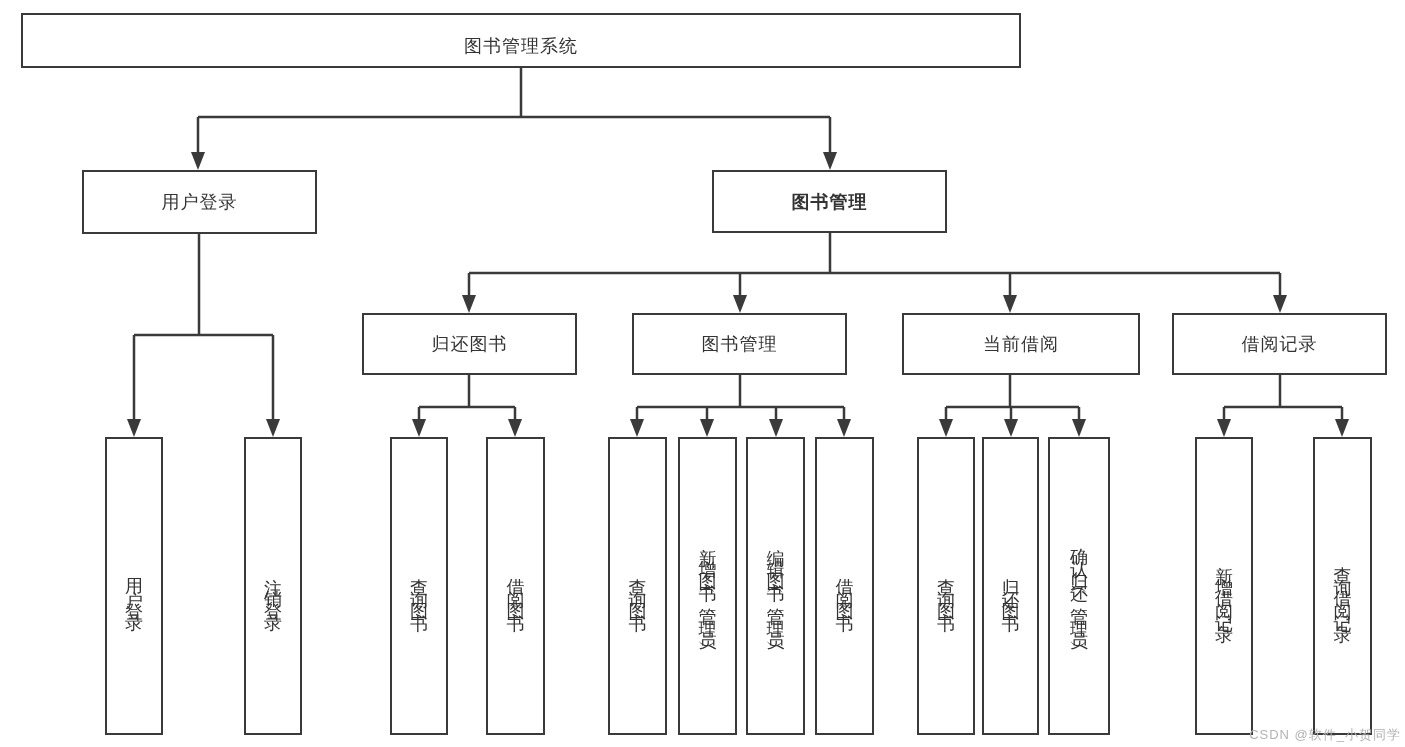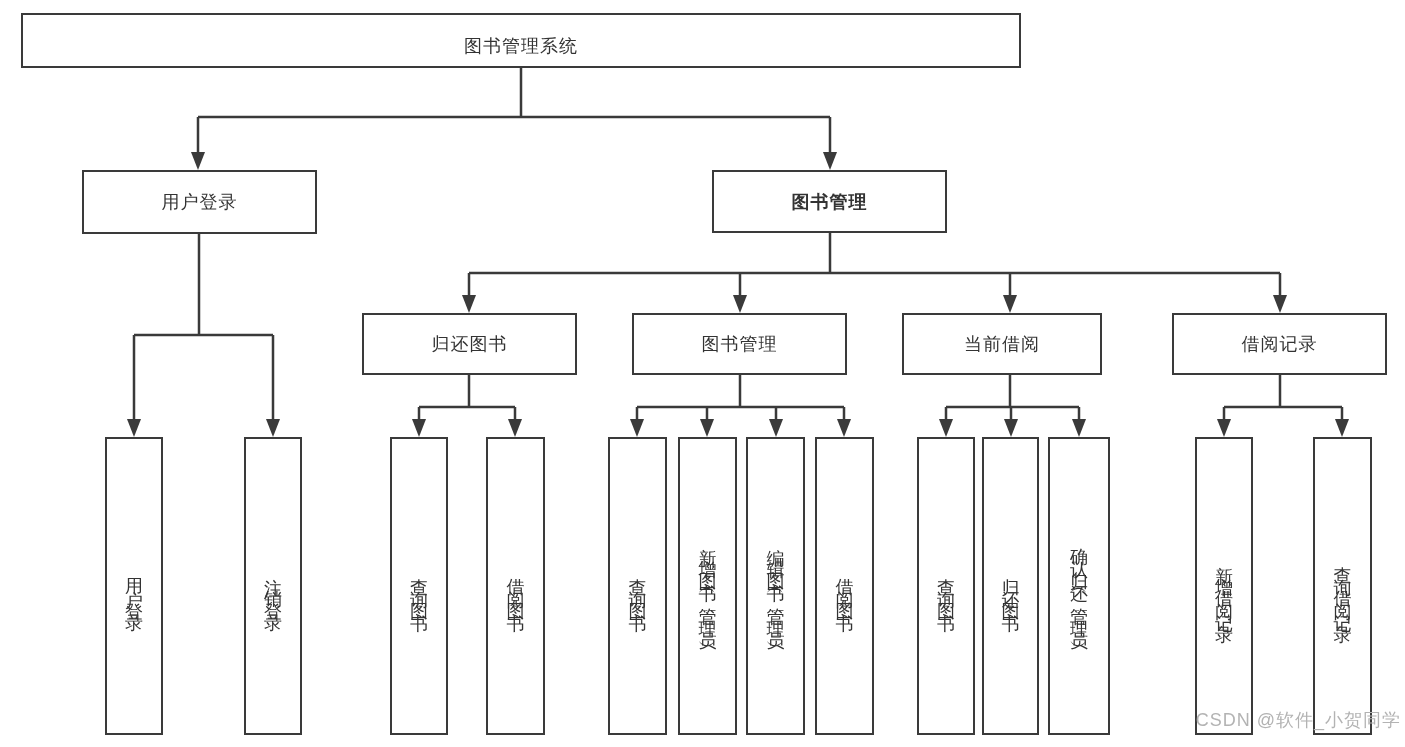--- a/index.html
+++ b/index.html
@@ -42,22 +42,22 @@
   .v-box {
     writing-mode: vertical-rl;
     text-orientation: mixed;
     letter-spacing: 12px;
     line-height: 1;
     padding-top: 4px;
   }
   .watermark {
     position: absolute;
     right: 4px;
-    bottom: 15px;
-    font-size: 18px;
+    bottom: 3px;
+    font-size: 13px;
     color: var(--wm);
     letter-spacing: 1px;
     z-index: 5;
   }
 </style>
 </head>
 <body>
 
 <div class="canvas">
 
@@ -97,21 +97,21 @@
     <polygon points="1335,419 1349,419 1342,437"></polygon>
   </svg>
 
   <div class="box h-box root-box" style="left:21px; top:13px; width:1000px; height:55px;">图书管理系统</div>
 
   <div class="box h-box" style="left:82px; top:170px; width:235px; height:64px;">用户登录</div>
   <div class="box h-box" style="left:712px; top:170px; width:235px; height:63px;font-weight:bold;">图书管理</div>
 
   <div class="box h-box" style="left:362px; top:313px; width:215px; height:62px;">归还图书</div>
   <div class="box h-box" style="left:632px; top:313px; width:215px; height:62px;">图书管理</div>
-  <div class="box h-box" style="left:902px; top:313px; width:200px; height:62px;">当前借阅</div>
+  <div class="box h-box" style="left:902px; top:313px; width:238px; height:62px;">当前借阅</div>
   <div class="box h-box" style="left:1172px; top:313px; width:215px; height:62px;text-align:center;">借阅记录</div>
 
   <div class="box v-box" style="left:105px; top:437px; width:58px; height:298px;">用户登录</div>
   <div class="box v-box" style="left:244px; top:437px; width:58px; height:298px;">注销登录</div>
 
   <div class="box v-box" style="left:390px; top:437px; width:58px; height:298px;">查询图书</div>
   <div class="box v-box" style="left:486px; top:437px; width:59px; height:298px;">借阅图书</div>
 
   <div class="box v-box" style="left:608px; top:437px; width:59px; height:298px;">查询图书</div>
   <div class="box v-box" style="left:678px; top:437px; width:59px; height:298px;">新增图书（管理员）</div>

